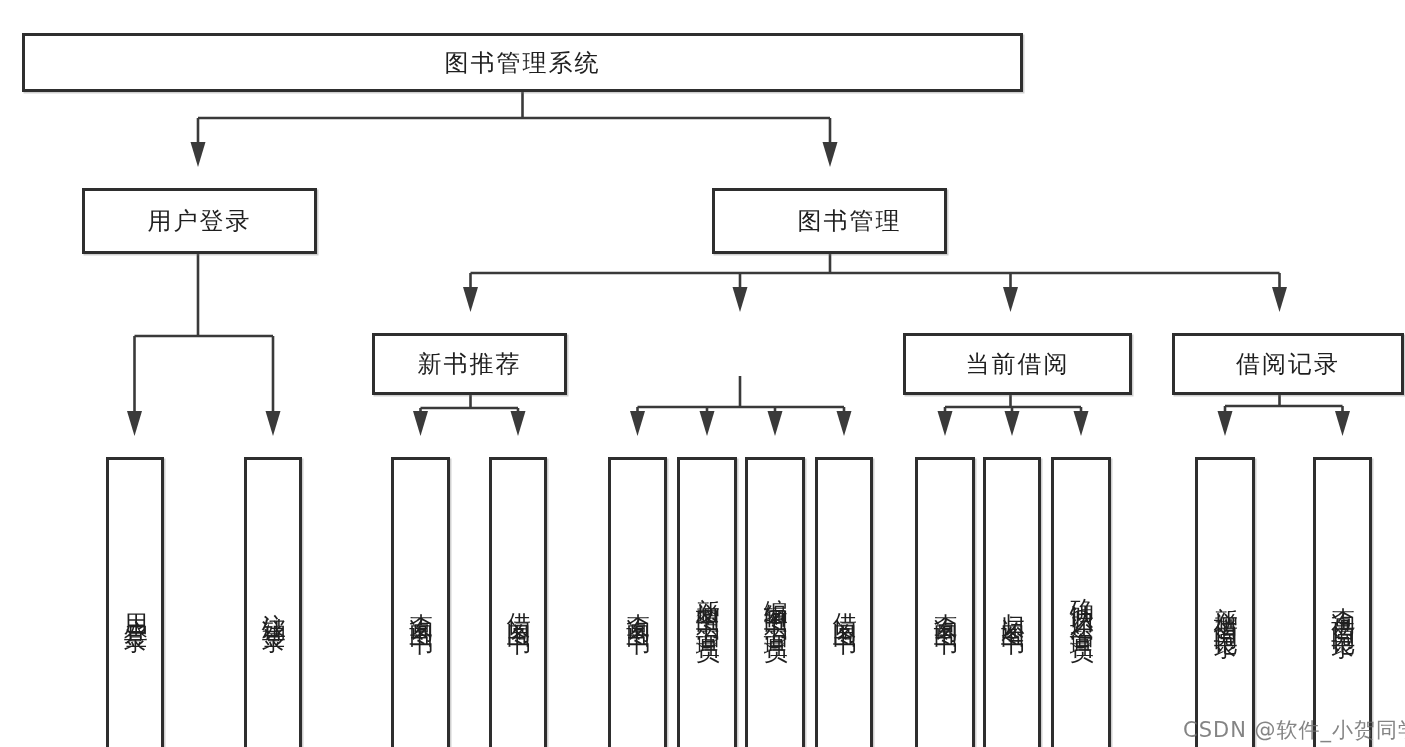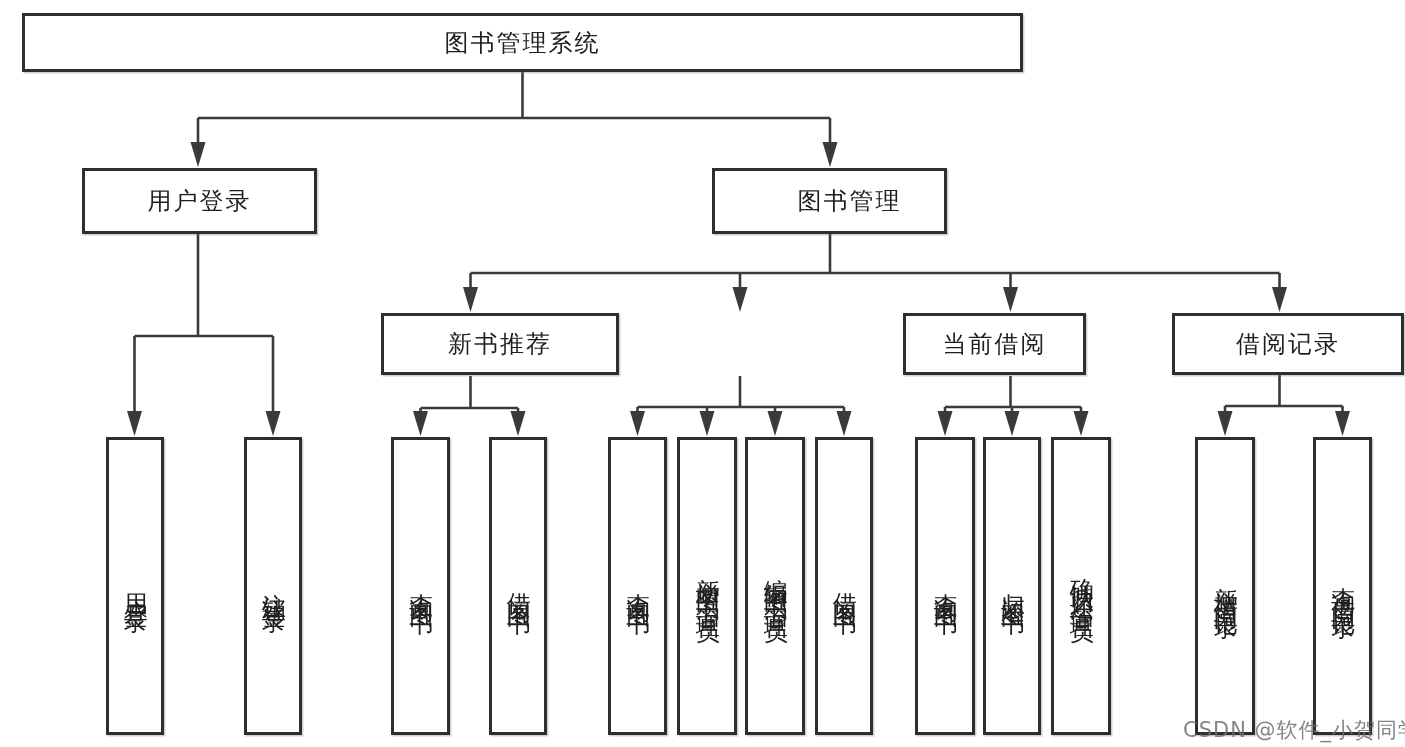--- a/index.html
+++ b/index.html
@@ -21,20 +21,21 @@
     position: absolute;
     box-sizing: border-box;
     border: 3px solid #2e2e2e;
     background: #ffffff;
     display: flex;
     align-items: center;
     justify-content: center;
     color: #1f1f1f;
     z-index: 2;
     box-shadow: 1.5px 1.5px 0 rgba(120,120,120,0.35);
+    margin-top: 20px;
   }
   .hbox span {
     font-size: 24px;
     letter-spacing: 2px;
     white-space: nowrap;
   }
   .vbox { top: 437px; height: 298px; }
   .vbox span {
     writing-mode: vertical-rl;
     text-orientation: mixed;
@@ -118,24 +119,24 @@
     <span>图书管理系统</span>
   </div>
 
   <div class="node hbox" style="left:82px; top:168px; width:235px; height:66px;">
     <span>用户登录</span>
   </div>
   <div class="node hbox" style="left:712px; top:168px; width:235px; height:66px;padding-left:40px;">
     <span>图书管理</span>
   </div>
 
-  <div class="node hbox" style="left:381px; top:313px; width:238px; height:62px;align-items:center;">
+  <div class="node hbox" style="left:372px; top:313px; width:195px; height:62px;align-items:center;">
     <span>新书推荐</span>
   </div>
-  <div class="node hbox" style="left:903px; top:313px; width:183px; height:62px;">
+  <div class="node hbox" style="left:903px; top:313px; width:229px; height:62px;">
     <span>当前借阅</span>
   </div>
   <div class="node hbox" style="left:1172px; top:313px; width:232px; height:62px;">
     <span>借阅记录</span>
   </div>
 
   <div class="node vbox" style="left:106px; width:58px;">
     <span>用户登录</span>
   </div>
   <div class="node vbox" style="left:244px; width:58px;">

